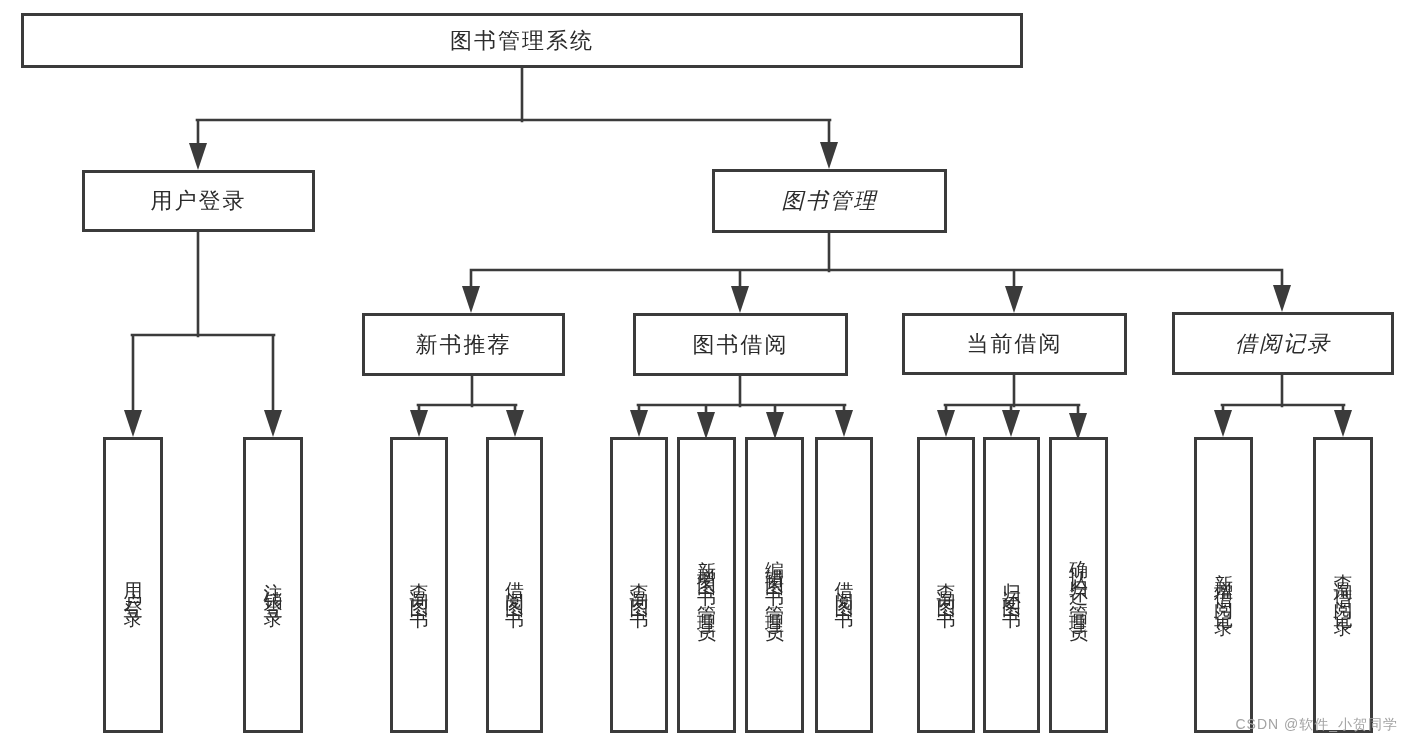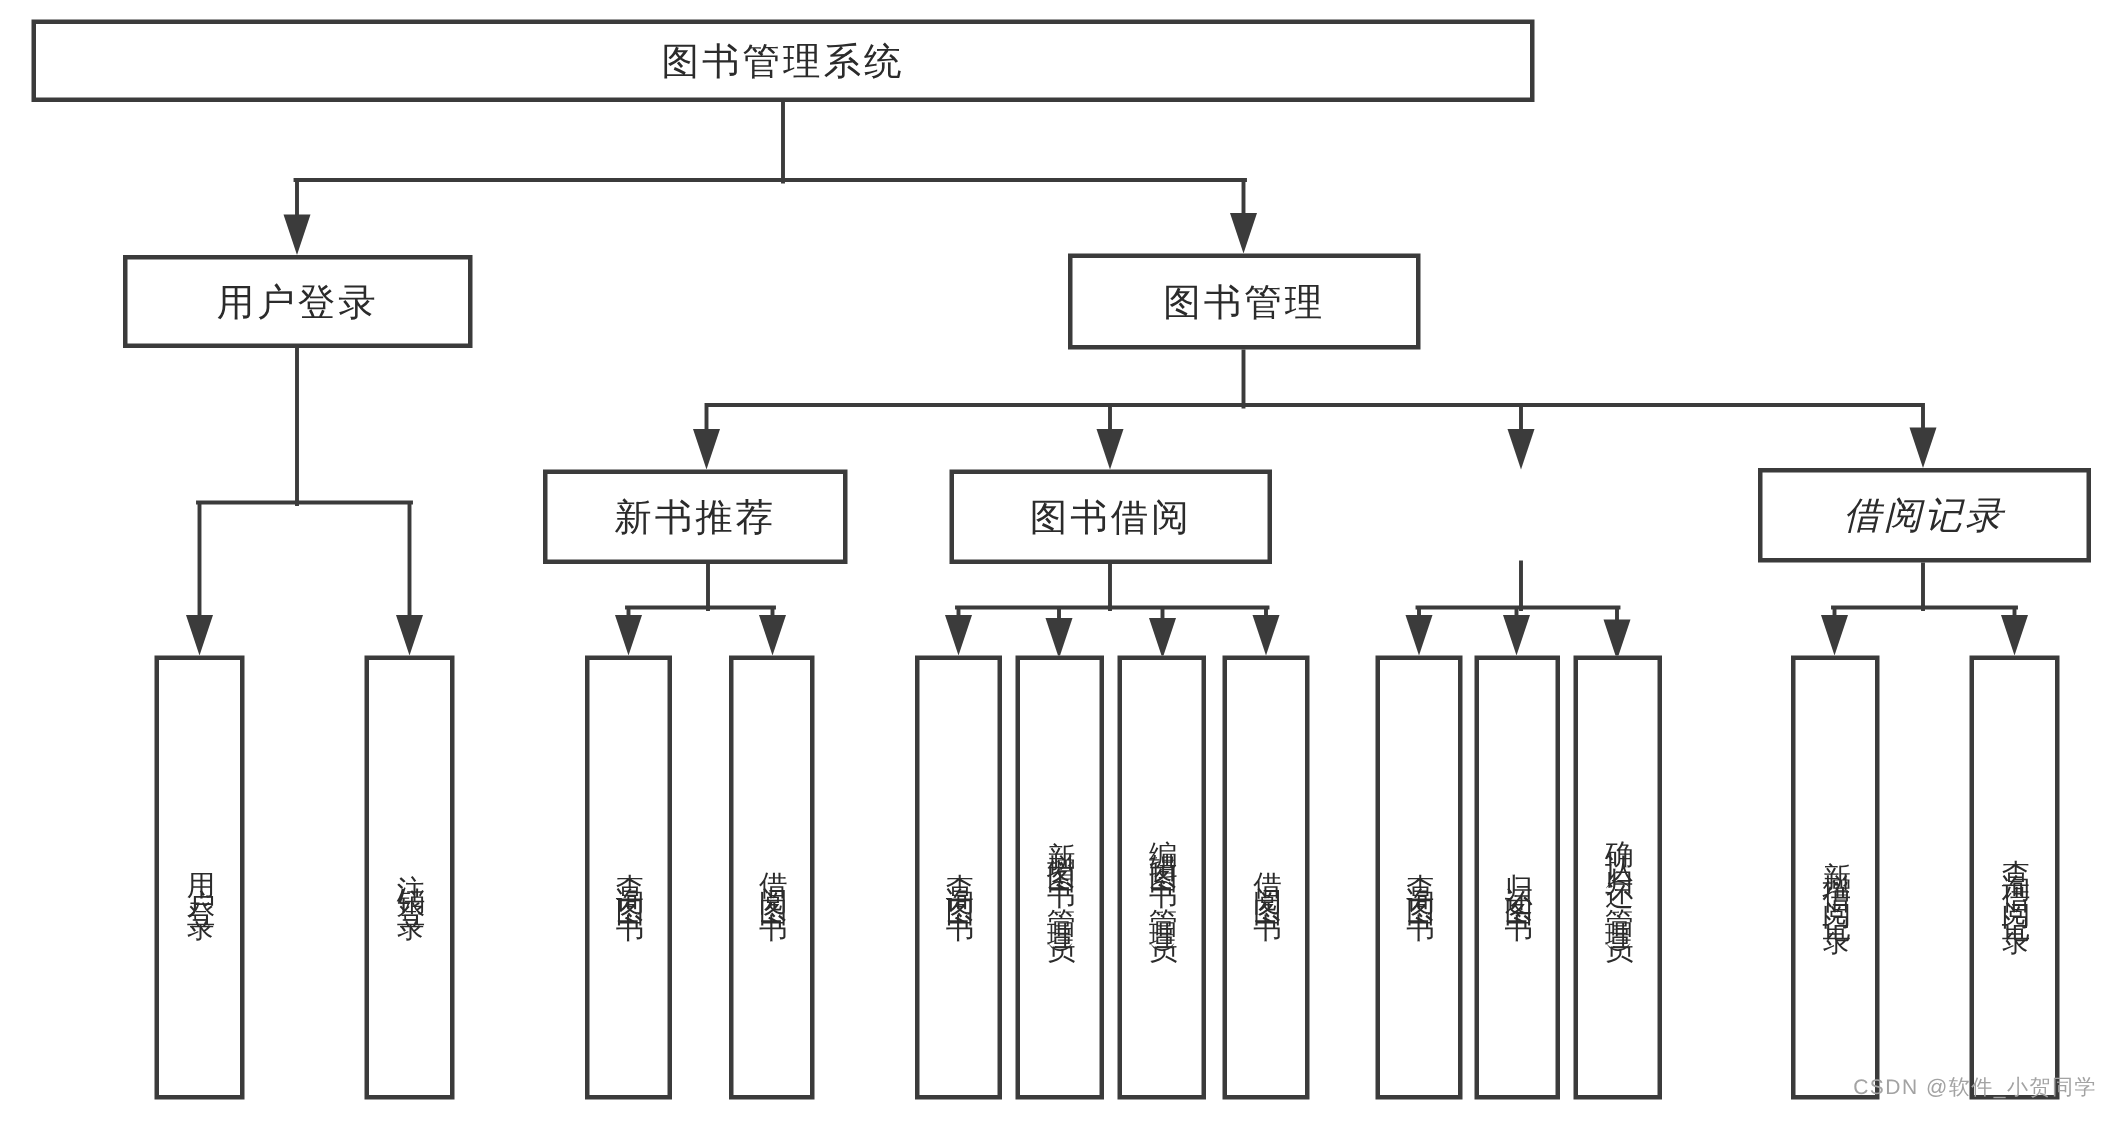--- a/index.html
+++ b/index.html
@@ -24,21 +24,21 @@
   .connectors polygon{fill:var(--line);stroke:none;}
   .node{
     position:absolute;
     box-sizing:border-box;
     border:3px solid var(--line);
     background:var(--background);
     display:flex;align-items:center;justify-content:center;
     color:var(--text);
   }
   .hnode span{
-    font-size:25px;
+    font-size:22px;
     letter-spacing:2px;
     white-space:nowrap;
     color:var(--text);
   }
   .vnode{top:437px;height:296px;}
   .vnode span{
     writing-mode:vertical-rl;
     text-orientation:mixed;
     font-size:19px;
     letter-spacing:9px;
@@ -116,29 +116,32 @@
     <polygon points="1334,410 1352,410 1343,437"></polygon>
   </svg>
 
   <div class="node hnode" style="left:21px;top:13px;width:1002px;height:55px;">
     <span>图书管理系统</span>
   </div>
 
   <div class="node hnode" style="left:82px;top:170px;width:233px;height:62px;">
     <span>用户登录</span>
   </div>
-  <div class="node hnode" style="left:712px;top:169px;width:235px;height:64px;">
+  <div class="node hnode" style="left:712px;top:169px;width:235px;height:64px;font-style:italic;">
     <span>图书管理</span>
   </div>
 
   <div class="node hnode" style="left:362px;top:313px;width:203px;height:63px;">
     <span>新书推荐</span>
   </div>
   <div class="node hnode" style="left:633px;top:313px;width:215px;height:63px;font-family:Liberation Mono, monospace;">
     <span>图书借阅</span>
+  </div>
+  <div class="node hnode" style="left:902px;top:313px;width:225px;height:62px;">
+    <span>当前借阅</span>
   </div>
   <div class="node hnode" style="left:1172px;top:312px;width:222px;height:63px;font-style:italic;">
     <span>借阅记录</span>
   </div>
 
   <div class="node vnode" style="left:103px;width:60px;">
     <span>用户登录</span>
   </div>
   <div class="node vnode" style="left:243px;width:60px;">
     <span>注销登录</span>

